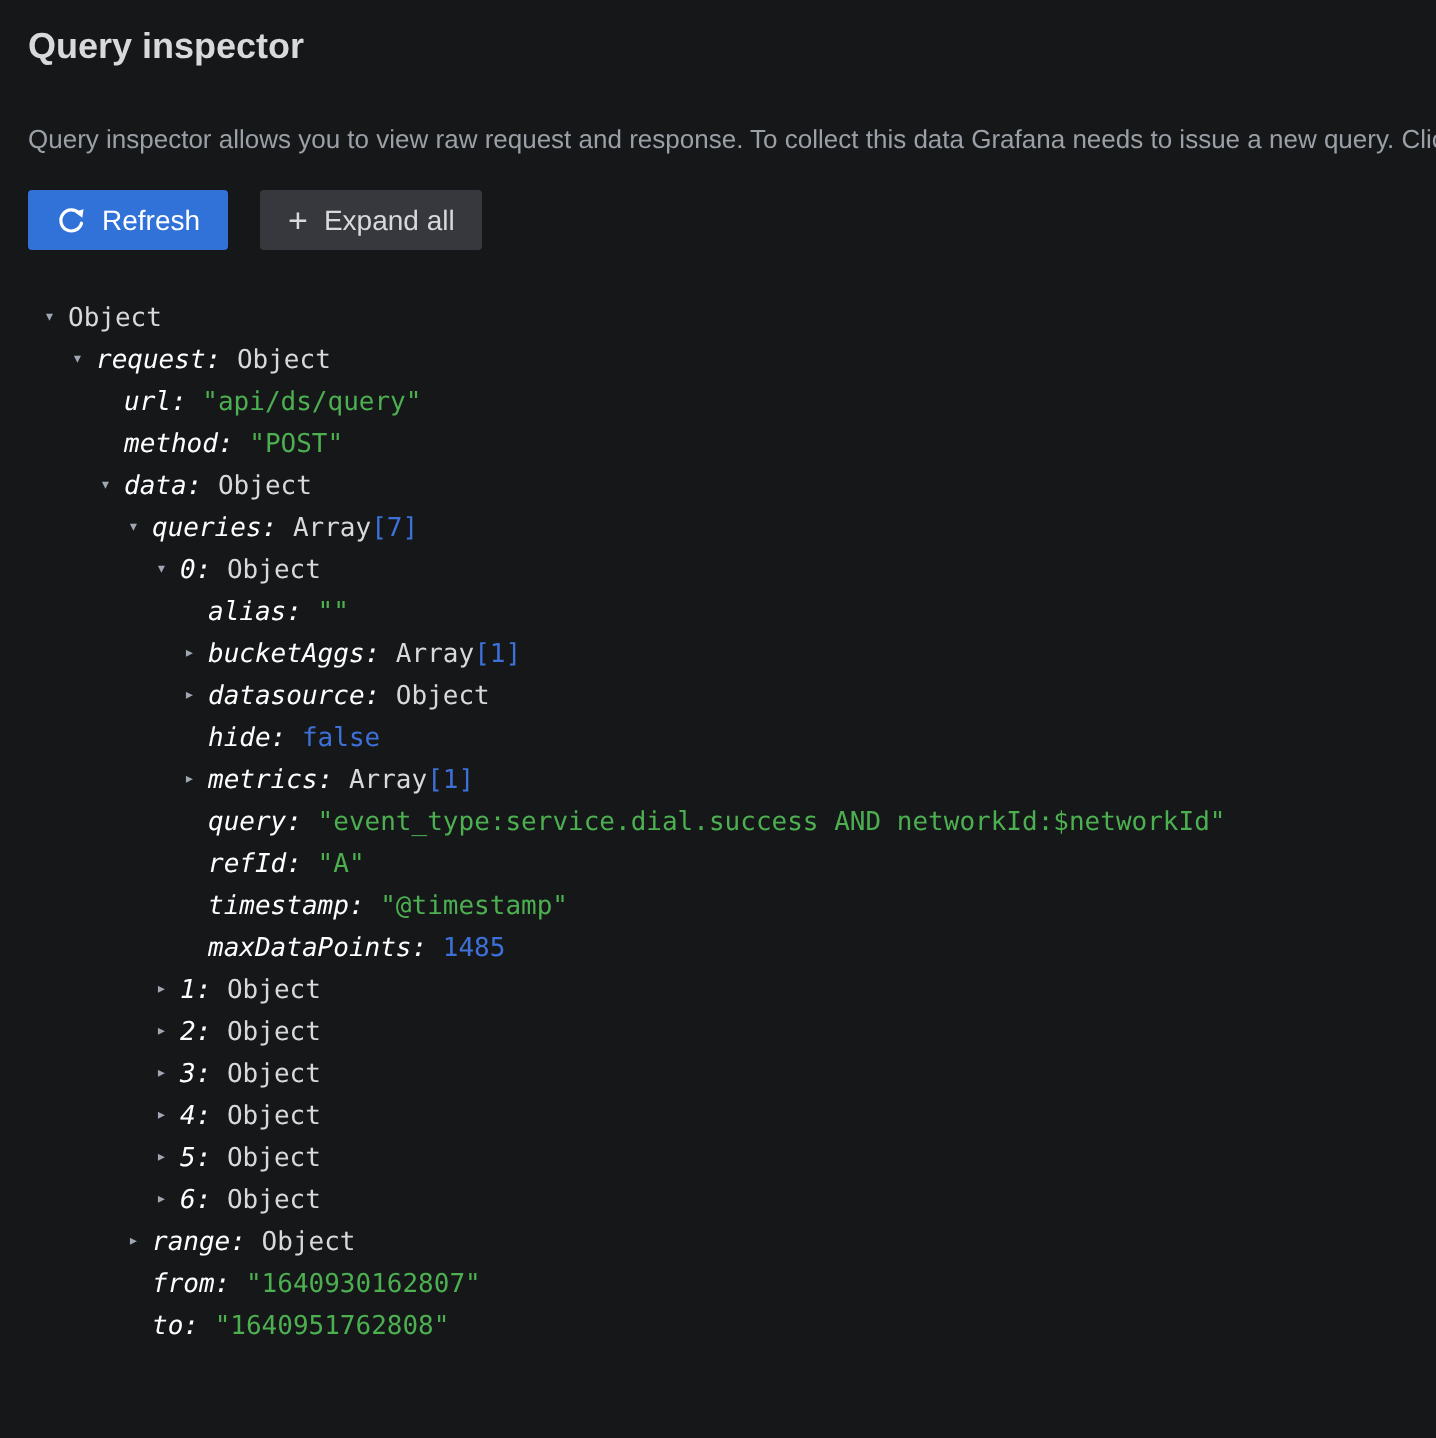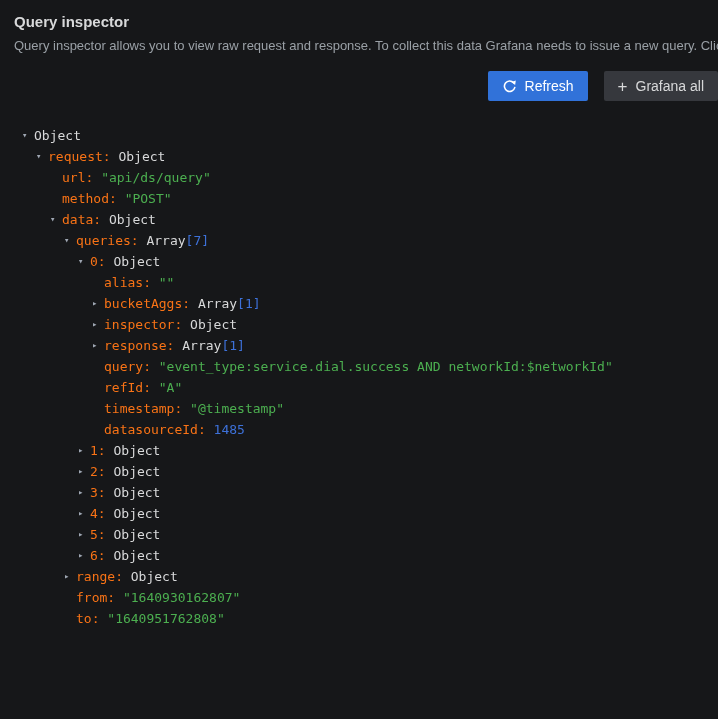--- a/index.html
+++ b/index.html
@@ -4,29 +4,29 @@
 <style>
   html,body { margin:0; padding:0; }
   body {
     width:718px; height:719px;
     background:#161719;
     font-family:"Liberation Sans", sans-serif;
     overflow:hidden;
   }
   .wrap { padding:10px 0 0 14px; }
   .title {
-    font-size:15px; font-weight:600; color:#d8d9da;
-    margin:3px 0 8px 0;
+    font-size:18px; font-weight:600; color:#d8d9da;
+    margin:3px 0 28px 0;
   }
   .desc {
     font-size:13px; color:#9aa0a6;
     white-space:nowrap; overflow:hidden;
     margin:0 0 18px 0;
   }
-  .toolbar { display:flex; gap:16px; margin-bottom:24px;justify-content:flex-end; }
+  .toolbar { display:flex; gap:16px; margin-bottom:24px; }
   .btn {
     display:inline-flex; align-items:center; gap:8px;
     height:30px; padding:0 14px;
     border:none; border-radius:2px;
     font-family:"Liberation Sans", sans-serif;
     font-size:14px; font-weight:500;
     cursor:pointer;
   }
   .btn.primary { background:#3172d9; color:#ffffff; }
   .btn.secondary { background:#36383d; color:#d8d9da; }
@@ -37,21 +37,21 @@
   }
   .json-row {
     position:relative; height:21px; line-height:21px;
     white-space:nowrap;
   }
   .toggle {
     position:absolute; top:0;
     font-size:9px; line-height:21px;
     color:#9fa7b3; width:12px;
   }
-  .jkey   { color:#f97316; }
+  .jkey   { color:#ffffff;font-style:italic; }
   .v-obj, .v-arr { color:#d8d9da; }
   .v-str  { color:#4caf50; }
   .v-num, .v-bool, .jcount { color:#3d71d9; }
 </style>
 </head>
 <body>
 
 <div class="wrap">
 
   <div class="title">Query inspector</div>
@@ -65,42 +65,43 @@
         <svg width="15" height="15" viewBox="0 0 16 16">
           <path d="M13.6 9.2 A 5.6 5.6 0 1 1 12.4 4" fill="none" stroke="#ffffff" stroke-width="1.7" stroke-linecap="round"></path>
           <path d="M9.9 3.1 L14.7 1.7 L14 6.3 Z" fill="#ffffff"></path>
         </svg>
       </span>
       <span>Refresh</span>
     </button>
 
     <button class="btn secondary">
       <span class="plus">+</span>
-      <span>Grafana all</span>
+      <span>Expand all</span>
     </button>
 
 
   </div>
 
   <div class="json-tree">
       <div class="json-row" style="padding-left: 20px;"><span class="toggle" style="left: 8px;">▾</span><span class="v-obj">Object</span></div>
       <div class="json-row" style="padding-left: 34px;"><span class="toggle" style="left: 22px;">▾</span><span class="jkey">request: </span><span class="v-obj">Object</span></div>
       <div class="json-row" style="padding-left: 48px;"><span class="jkey">url: </span><span class="v-str">"api/ds/query"</span></div>
       <div class="json-row" style="padding-left: 48px;"><span class="jkey">method: </span><span class="v-str">"POST"</span></div>
       <div class="json-row" style="padding-left: 48px;"><span class="toggle" style="left: 36px;">▾</span><span class="jkey">data: </span><span class="v-obj">Object</span></div>
       <div class="json-row" style="padding-left: 62px;"><span class="toggle" style="left: 50px;">▾</span><span class="jkey">queries: </span><span class="v-arr">Array</span><span class="jcount">[7]</span></div>
       <div class="json-row" style="padding-left: 76px;"><span class="toggle" style="left: 64px;">▾</span><span class="jkey">0: </span><span class="v-obj">Object</span></div>
       <div class="json-row" style="padding-left: 90px;"><span class="jkey">alias: </span><span class="v-str">""</span></div>
       <div class="json-row" style="padding-left: 90px;"><span class="toggle" style="left: 78px;">▸</span><span class="jkey">bucketAggs: </span><span class="v-arr">Array</span><span class="jcount">[1]</span></div>
-      <div class="json-row" style="padding-left: 90px;"><span class="toggle" style="left: 78px;">▸</span><span class="jkey">inspector: </span><span class="v-obj">Object</span></div>
-      <div class="json-row" style="padding-left: 90px;"><span class="toggle" style="left: 78px;">▸</span><span class="jkey">response: </span><span class="v-arr">Array</span><span class="jcount">[1]</span></div>
+      <div class="json-row" style="padding-left: 90px;"><span class="toggle" style="left: 78px;">▸</span><span class="jkey">datasource: </span><span class="v-obj">Object</span></div>
+      <div class="json-row" style="padding-left: 90px;"><span class="jkey">hide: </span><span class="v-bool">false</span></div>
+      <div class="json-row" style="padding-left: 90px;"><span class="toggle" style="left: 78px;">▸</span><span class="jkey">metrics: </span><span class="v-arr">Array</span><span class="jcount">[1]</span></div>
       <div class="json-row" style="padding-left: 90px;"><span class="jkey">query: </span><span class="v-str">"event_type:service.dial.success AND networkId:$networkId"</span></div>
       <div class="json-row" style="padding-left: 90px;"><span class="jkey">refId: </span><span class="v-str">"A"</span></div>
       <div class="json-row" style="padding-left: 90px;"><span class="jkey">timestamp: </span><span class="v-str">"@timestamp"</span></div>
-      <div class="json-row" style="padding-left: 90px;"><span class="jkey">datasourceId: </span><span class="v-num">1485</span></div>
+      <div class="json-row" style="padding-left: 90px;"><span class="jkey">maxDataPoints: </span><span class="v-num">1485</span></div>
       <div class="json-row" style="padding-left: 76px;"><span class="toggle" style="left: 64px;">▸</span><span class="jkey">1: </span><span class="v-obj">Object</span></div>
       <div class="json-row" style="padding-left: 76px;"><span class="toggle" style="left: 64px;">▸</span><span class="jkey">2: </span><span class="v-obj">Object</span></div>
       <div class="json-row" style="padding-left: 76px;"><span class="toggle" style="left: 64px;">▸</span><span class="jkey">3: </span><span class="v-obj">Object</span></div>
       <div class="json-row" style="padding-left: 76px;"><span class="toggle" style="left: 64px;">▸</span><span class="jkey">4: </span><span class="v-obj">Object</span></div>
       <div class="json-row" style="padding-left: 76px;"><span class="toggle" style="left: 64px;">▸</span><span class="jkey">5: </span><span class="v-obj">Object</span></div>
       <div class="json-row" style="padding-left: 76px;"><span class="toggle" style="left: 64px;">▸</span><span class="jkey">6: </span><span class="v-obj">Object</span></div>
       <div class="json-row" style="padding-left: 62px;"><span class="toggle" style="left: 50px;">▸</span><span class="jkey">range: </span><span class="v-obj">Object</span></div>
       <div class="json-row" style="padding-left: 62px;"><span class="jkey">from: </span><span class="v-str">"1640930162807"</span></div>
       <div class="json-row" style="padding-left: 62px;"><span class="jkey">to: </span><span class="v-str">"1640951762808"</span></div>
     </div>

